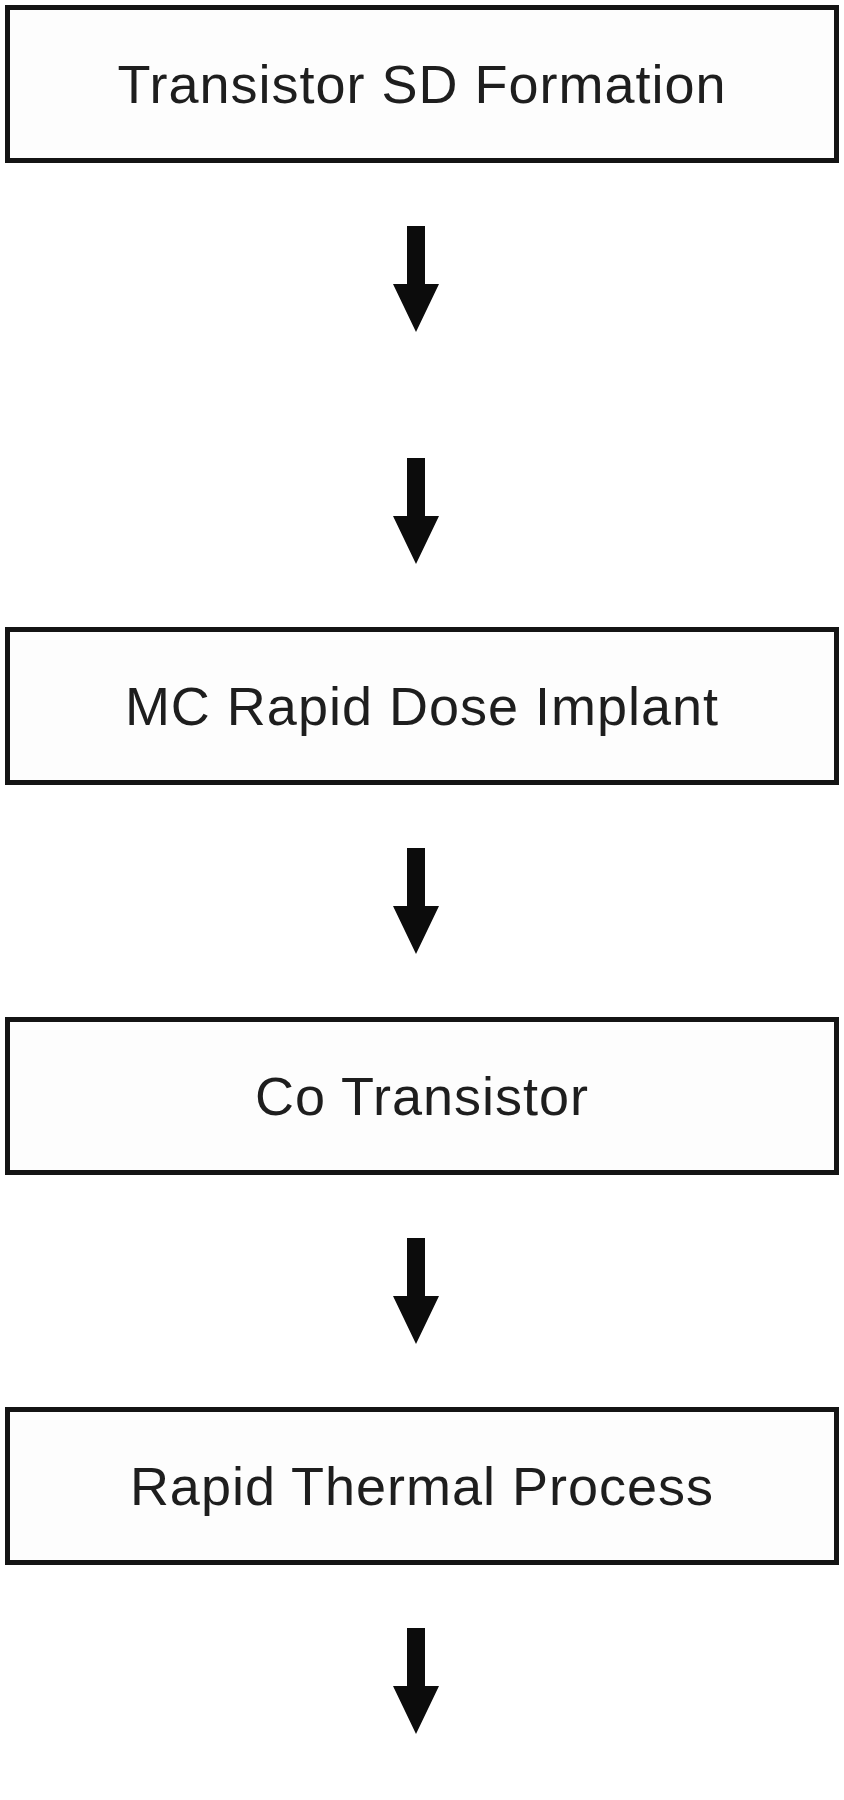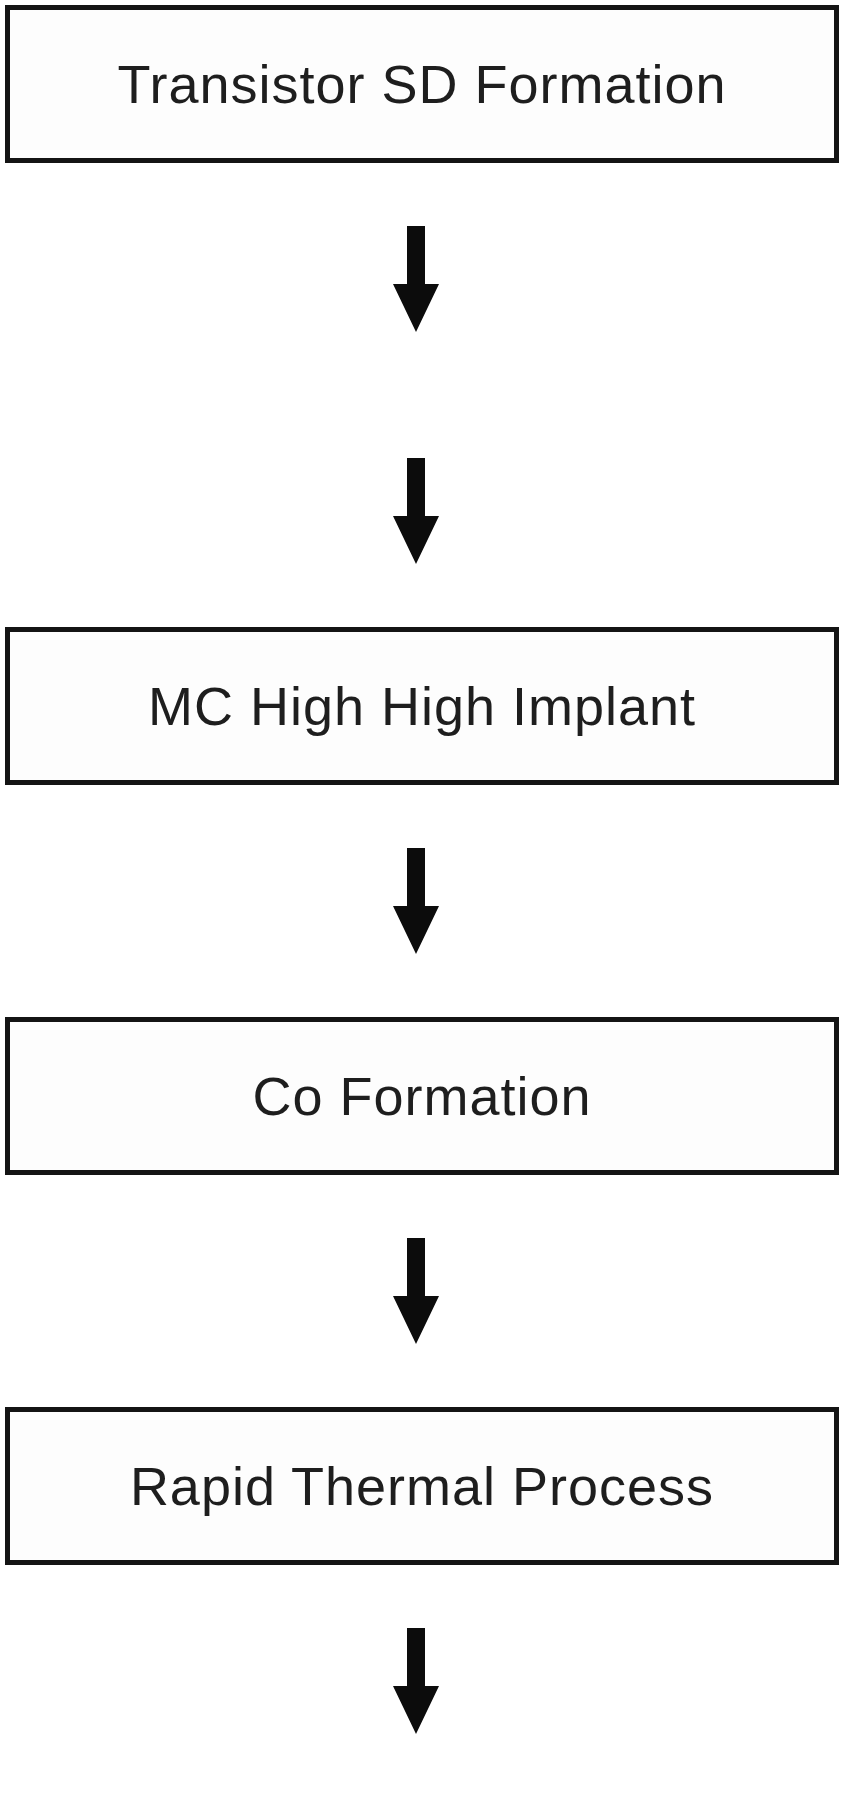--- a/index.html
+++ b/index.html
@@ -67,31 +67,31 @@
   </div>
 
 
   <div class="arrow-gap">
     <svg class="down-arrow" viewBox="0 0 46 106" xmlns="http://www.w3.org/2000/svg">
       <path class="arrow-shape" d="M14 0 L32 0 L32 58 L46 58 L23 106 L0 58 L14 58 Z"></path>
     </svg>
   </div>
 
   <div class="step-box">
-    <span class="step-label">MC High High Implant</span>
+    <span class="step-label">MC Rapid Dose Implant</span>
   </div>
 
   <div class="arrow-gap">
     <svg class="down-arrow" viewBox="0 0 46 106" xmlns="http://www.w3.org/2000/svg">
       <path class="arrow-shape" d="M14 0 L32 0 L32 58 L46 58 L23 106 L0 58 L14 58 Z"></path>
     </svg>
   </div>
 
   <div class="step-box">
-    <span class="step-label">Co Formation</span>
+    <span class="step-label">Co Transistor</span>
   </div>
 
   <div class="arrow-gap">
     <svg class="down-arrow" viewBox="0 0 46 106" xmlns="http://www.w3.org/2000/svg">
       <path class="arrow-shape" d="M14 0 L32 0 L32 58 L46 58 L23 106 L0 58 L14 58 Z"></path>
     </svg>
   </div>
 
   <div class="step-box">
     <span class="step-label">Rapid Thermal Process</span>

